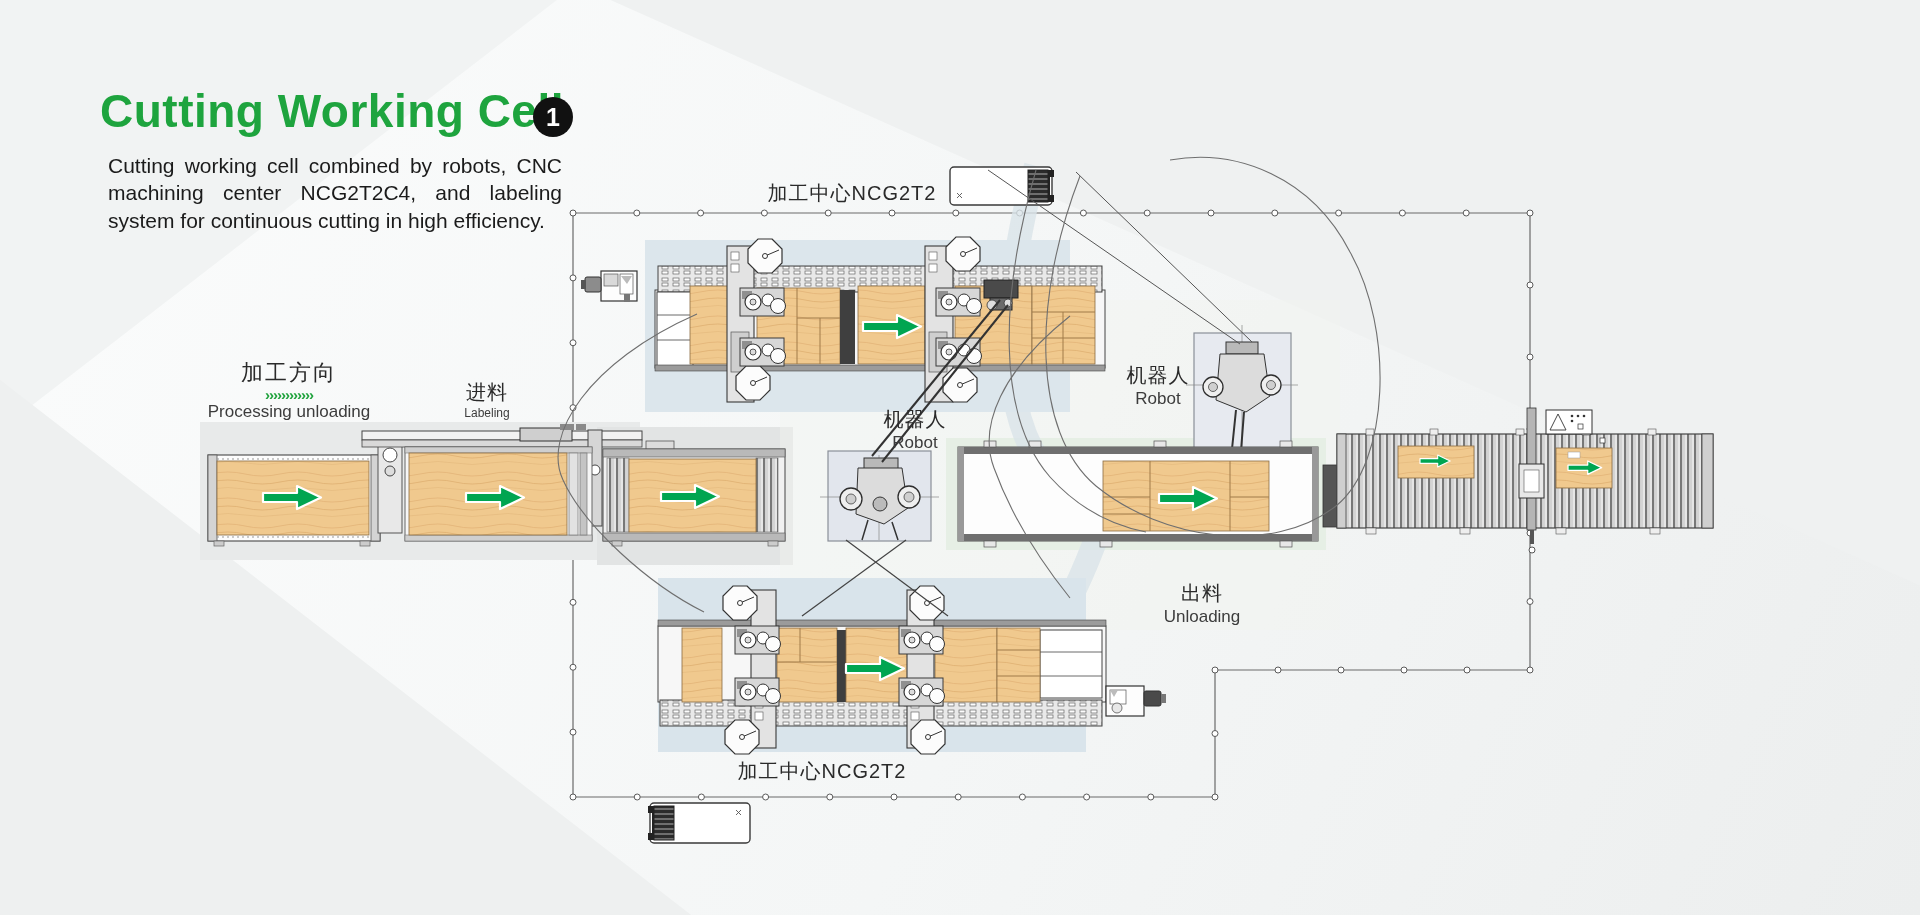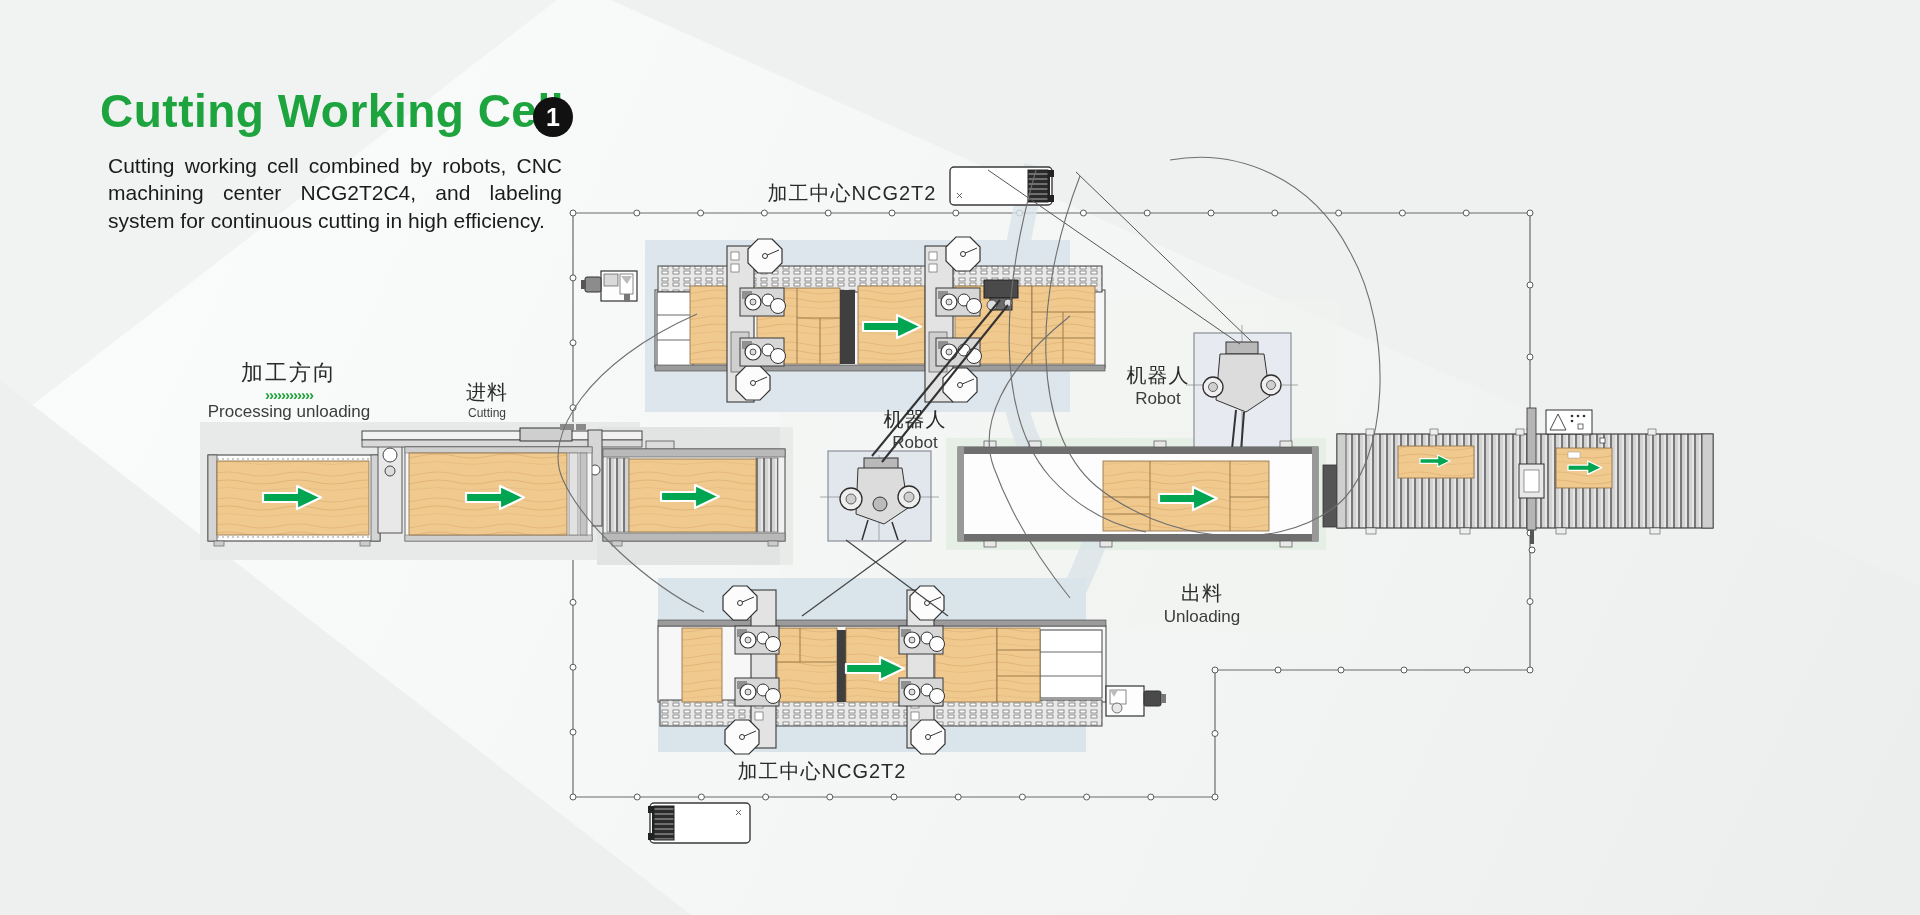--- a/index.html
+++ b/index.html
@@ -417,21 +417,21 @@
   </div>
 
   <div class="lgroup" style="left:201px;top:358px;width:176px;">
     <div class="zh big">加工方向</div>
     <div class="chev">››››››››››››</div>
     <div class="en">Processing unloading</div>
   </div>
 
   <div class="lgroup" style="left:437px;top:379px;width:100px;">
     <div class="zh">进料</div>
-    <div class="en small">Cutting</div>
+    <div class="en small">Labeling</div>
   </div>
 
   <div class="lgroup" style="left:865px;top:406px;width:100px;">
     <div class="zh">机器人</div>
     <div class="en">Robot</div>
   </div>
 
   <div class="lgroup" style="left:1108px;top:362px;width:100px;">
     <div class="zh">机器人</div>
     <div class="en">Robot</div>

